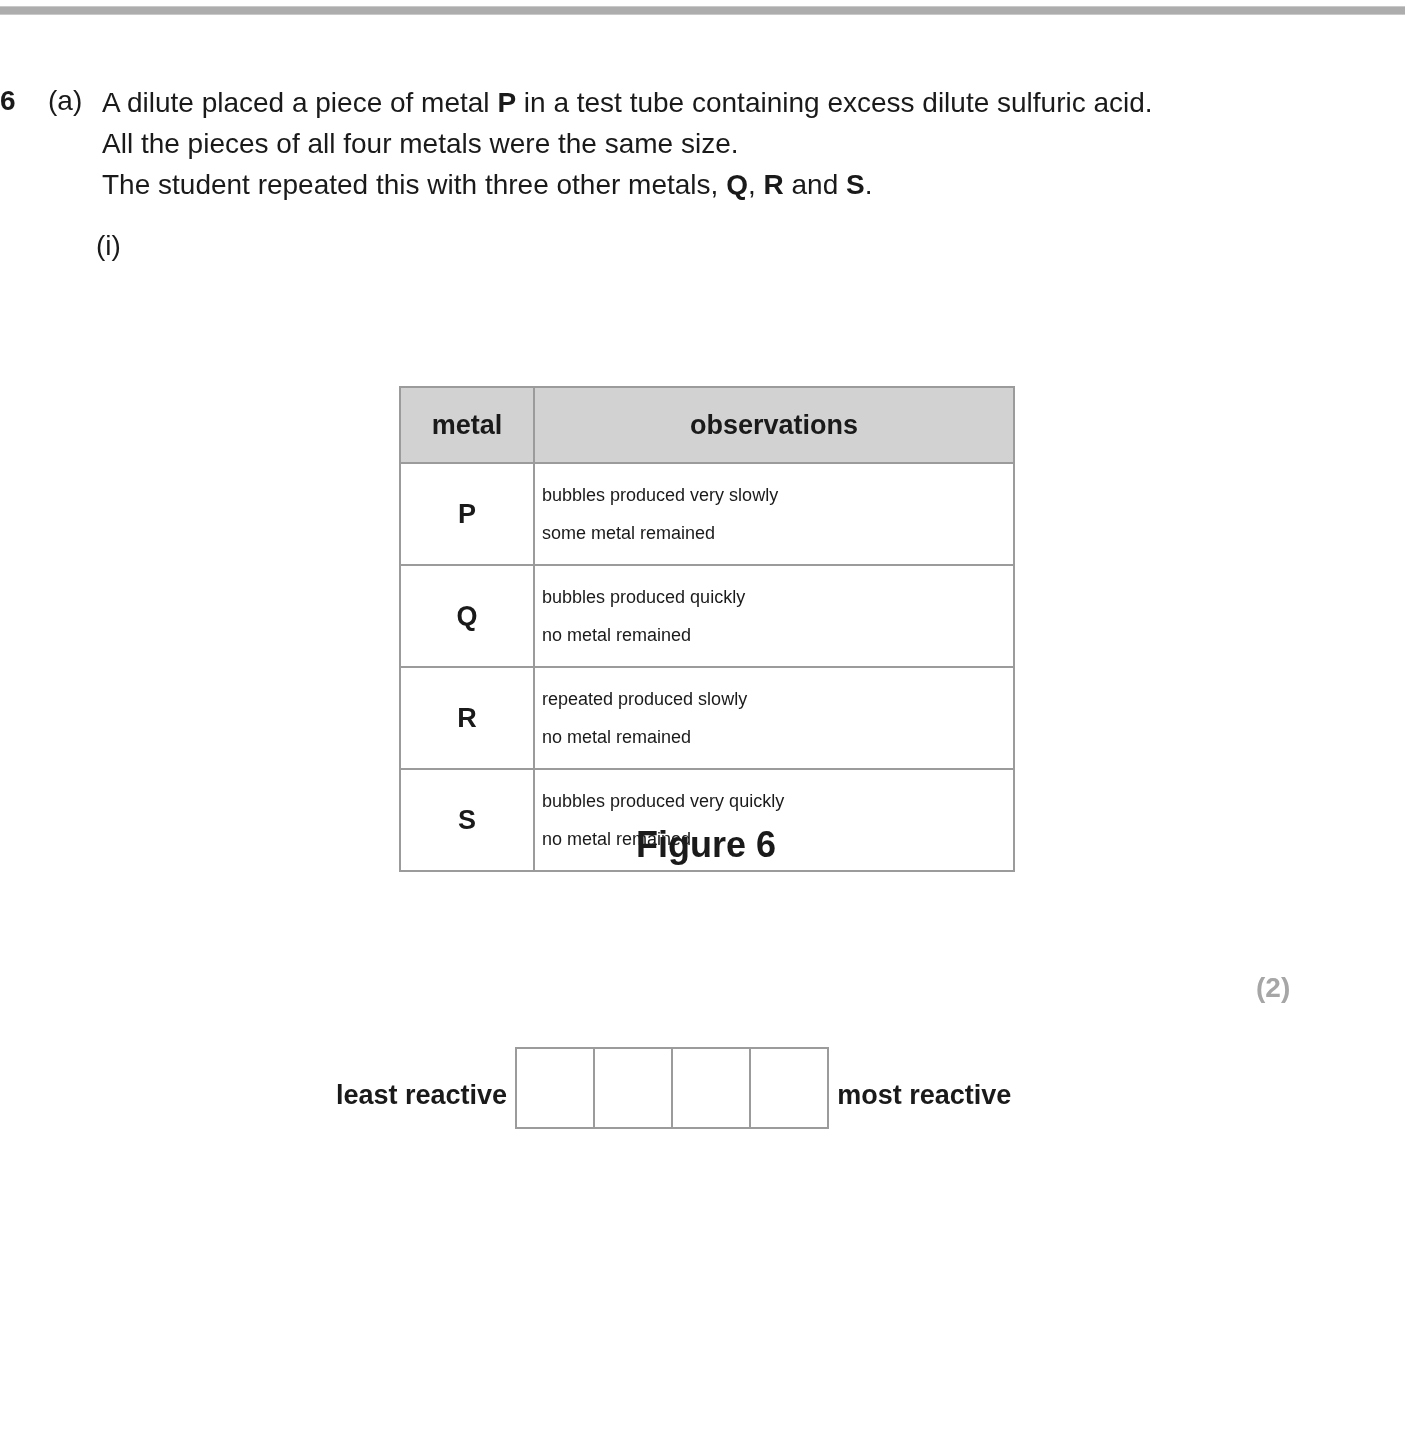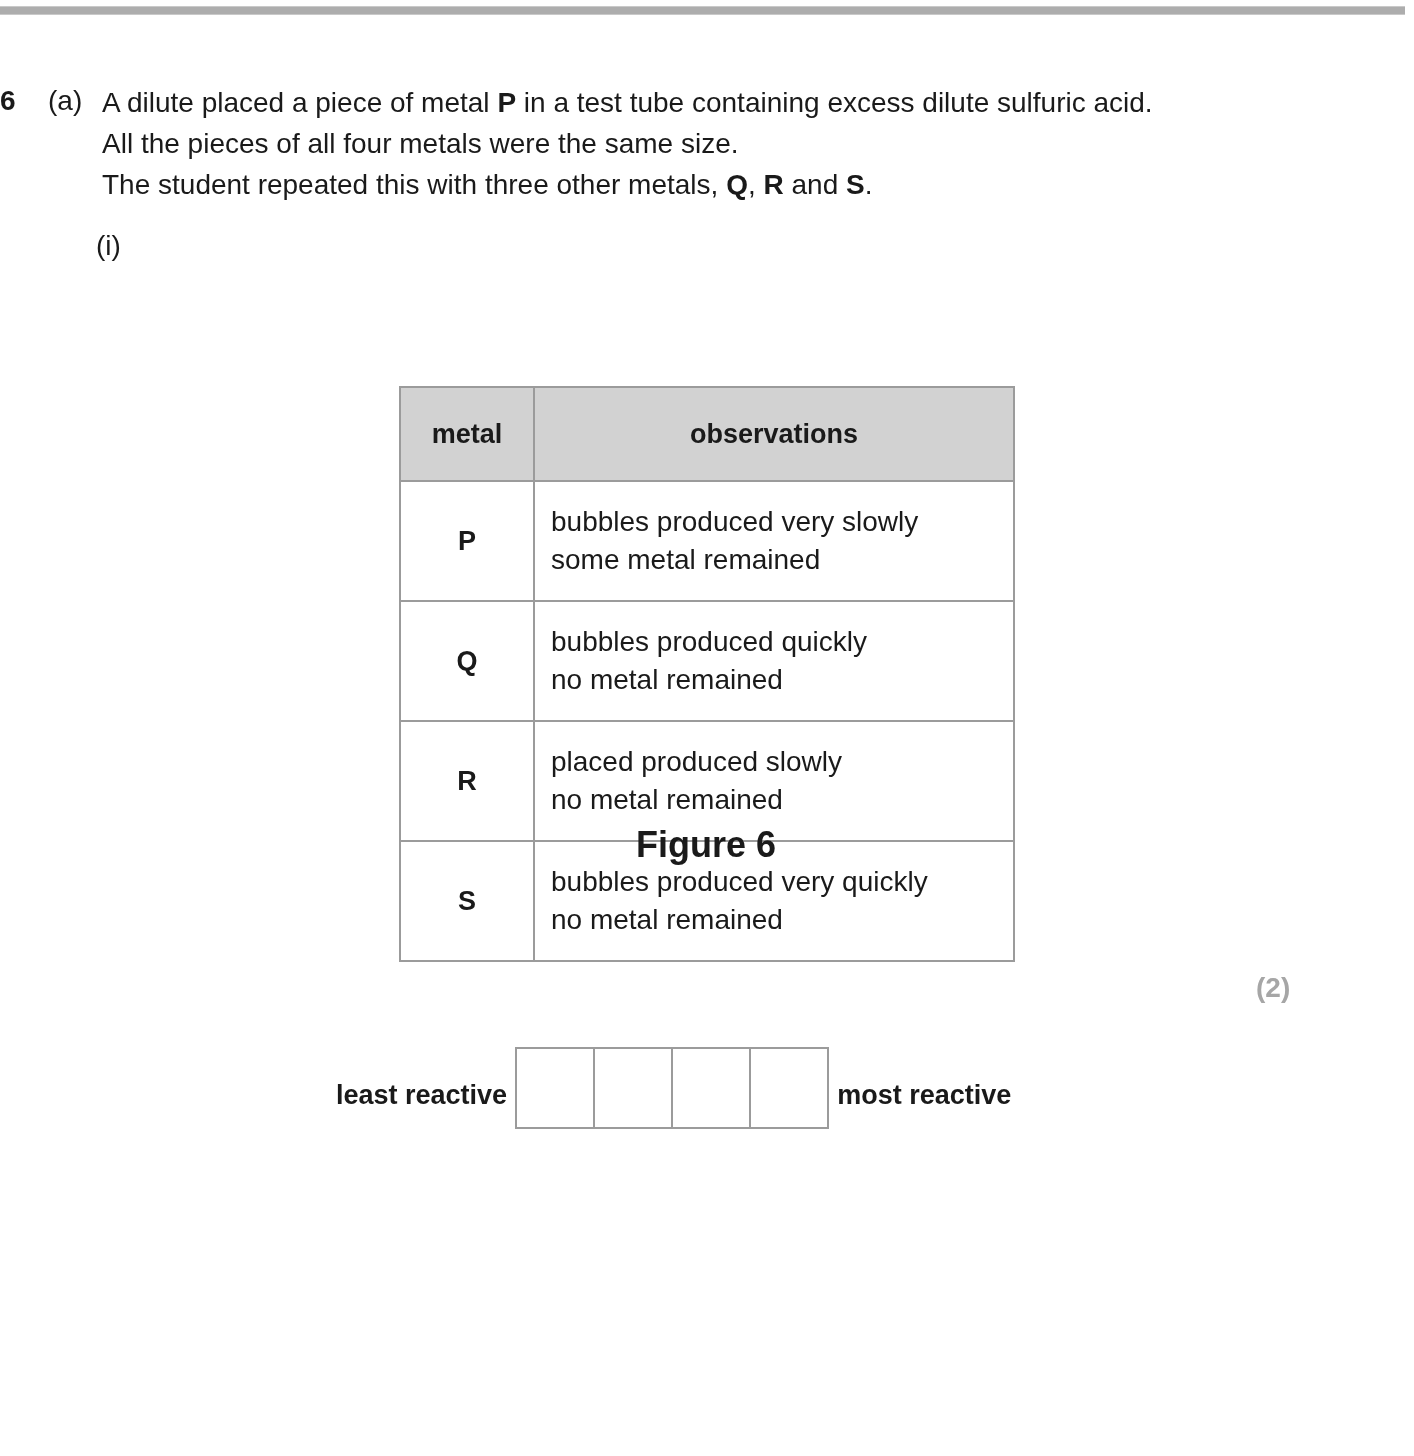--- a/index.html
+++ b/index.html
@@ -78,40 +78,40 @@
   #obs-table {
     position: absolute;
     left: 399px;
     top: 386px;
     width: 614px;
     border-collapse: collapse;
     table-layout: fixed;
   }
   #obs-table td, #obs-table th {
     border: 2px solid #9b9b9b;
-    padding: 16px;
+    padding: 7px;
     vertical-align: middle;
   }
   #obs-table thead th {
     background: #d2d2d2;
     font-size: 27px;
     font-weight: bold;
     height: 60px;
     text-align: center;
   }
   #obs-table col.c-metal { width: 134px; }
   #obs-table col.c-obs { width: 480px; }
   td.metal-cell {
     text-align: center;
     font-size: 27px;
     font-weight: bold;
     height: 86px;
   }
   td.obs-cell {
-    font-size: 28px;
+    font-size: 18px;
     line-height: 38px;
     padding-left: 21px;
     padding-top: 2px;
     padding-bottom: 2px;
   }
   .obs-line { display: block; white-space: nowrap; }
 
   
   #figure-caption {
     position: absolute;
@@ -209,21 +209,21 @@
         <tr>
           <td class="metal-cell">Q</td>
           <td class="obs-cell">
             <span class="obs-line">bubbles produced quickly</span>
             <span class="obs-line">no metal remained</span>
           </td>
         </tr>
         <tr>
           <td class="metal-cell">R</td>
           <td class="obs-cell">
-            <span class="obs-line">placed produced slowly</span>
+            <span class="obs-line">repeated produced slowly</span>
             <span class="obs-line">no metal remained</span>
           </td>
         </tr>
         <tr>
           <td class="metal-cell">S</td>
           <td class="obs-cell">
             <span class="obs-line">bubbles produced very quickly</span>
             <span class="obs-line">no metal remained</span>
           </td>
         </tr>

